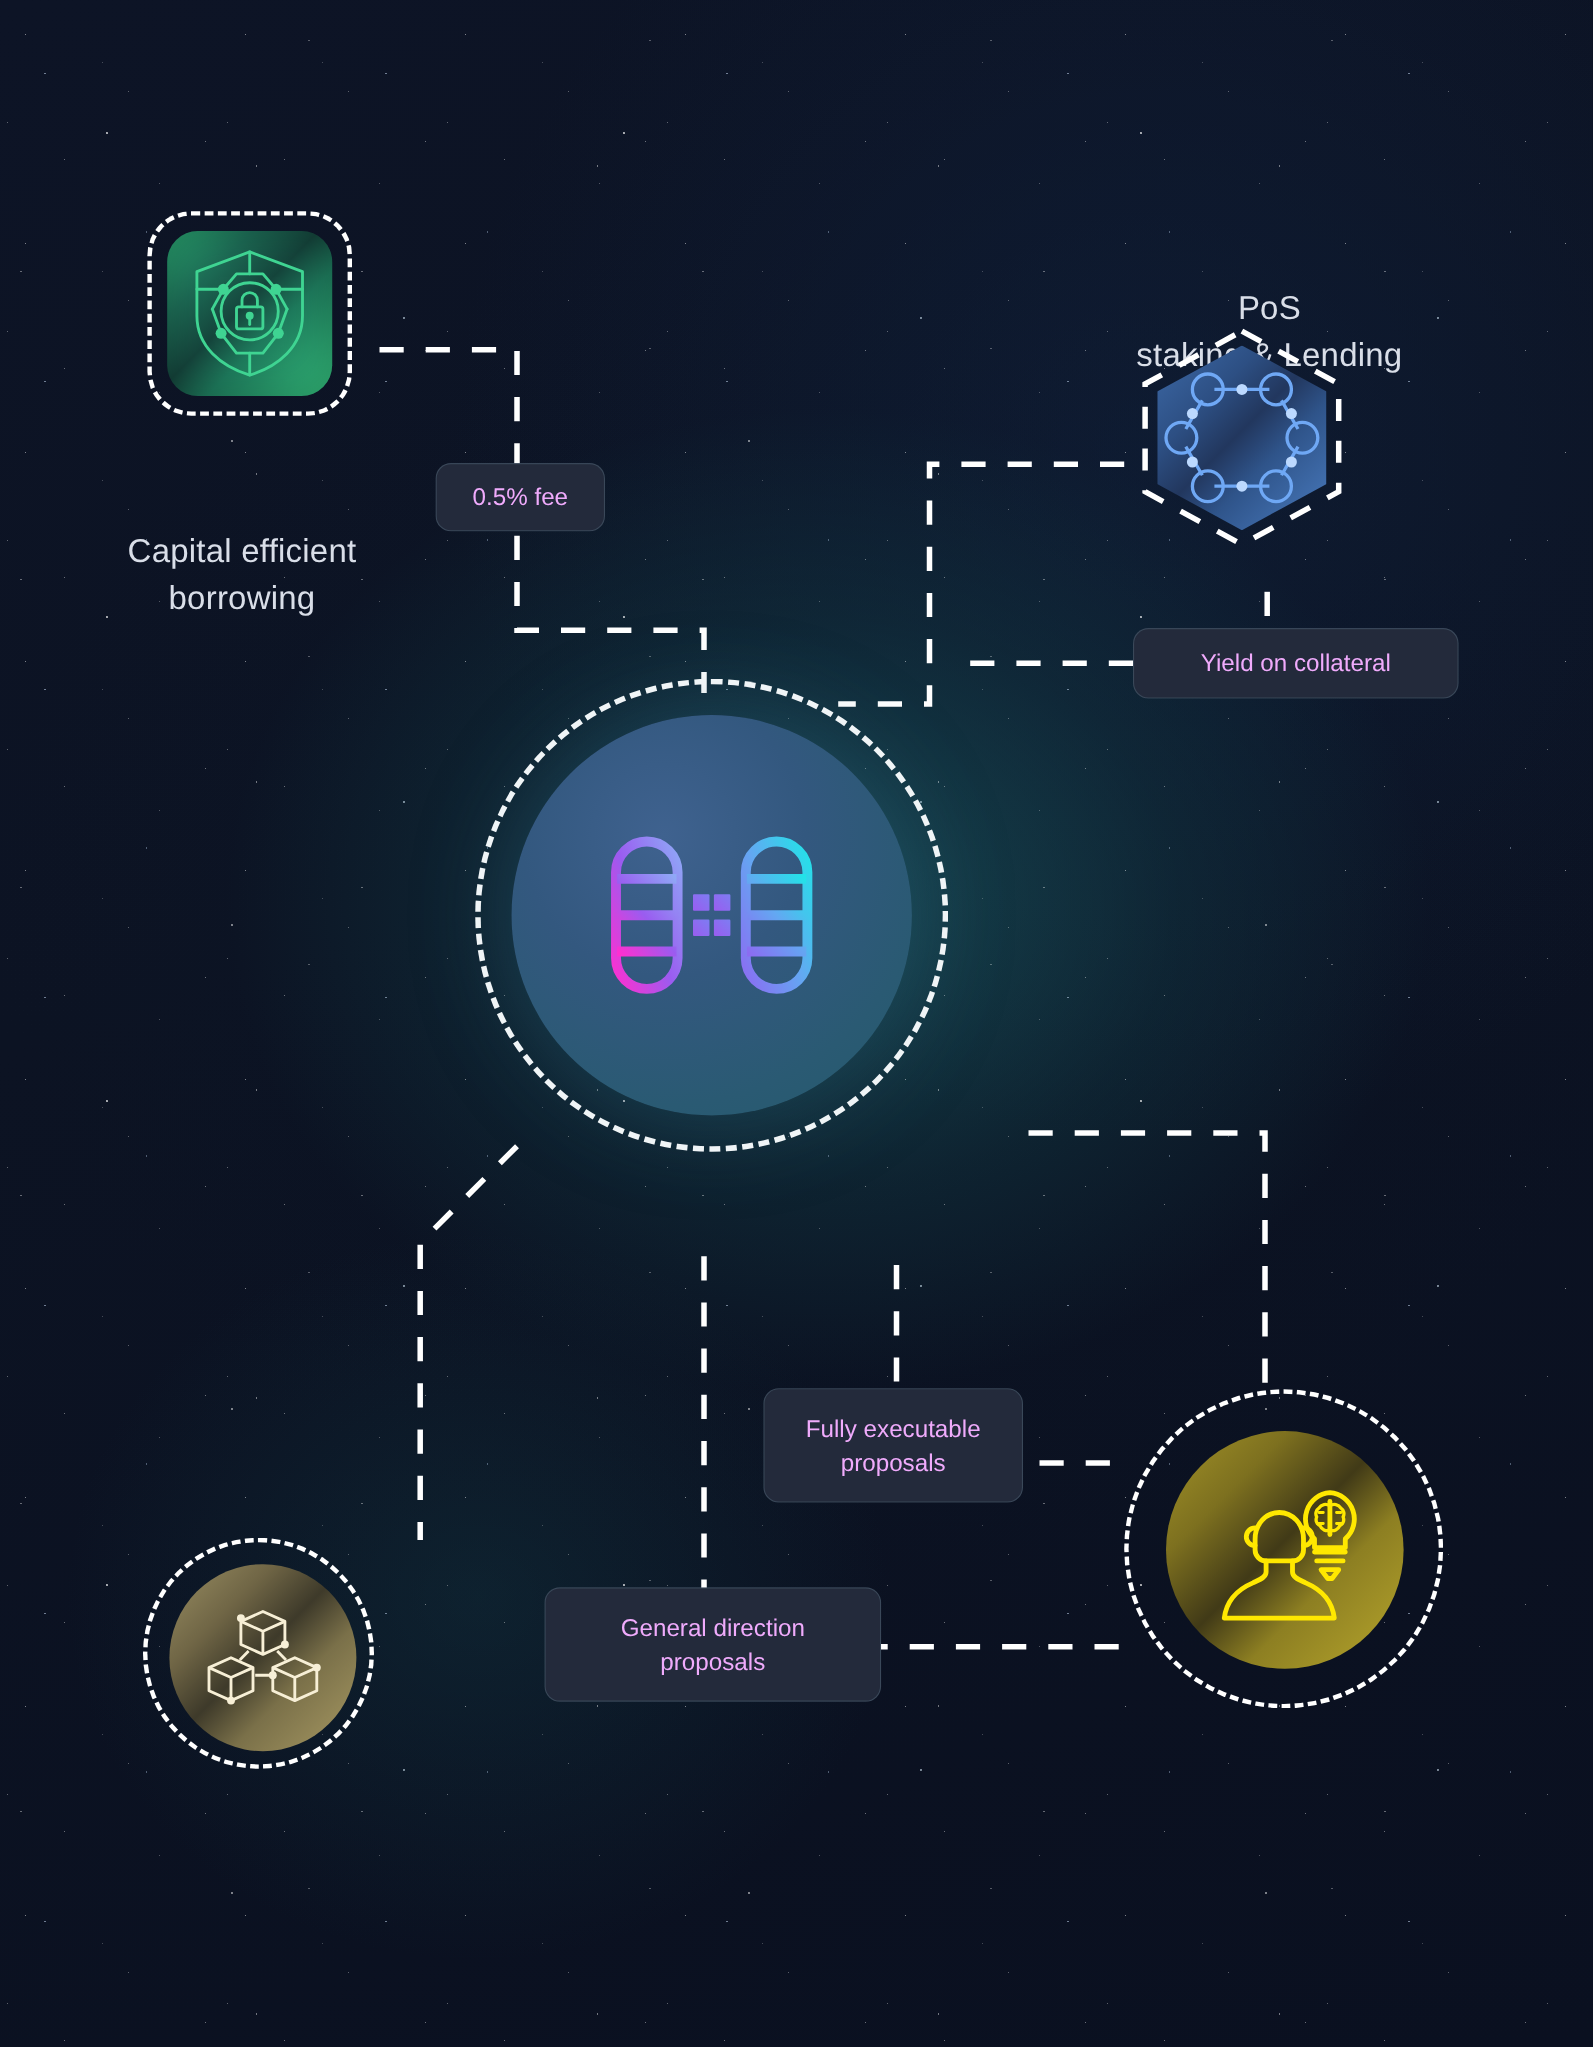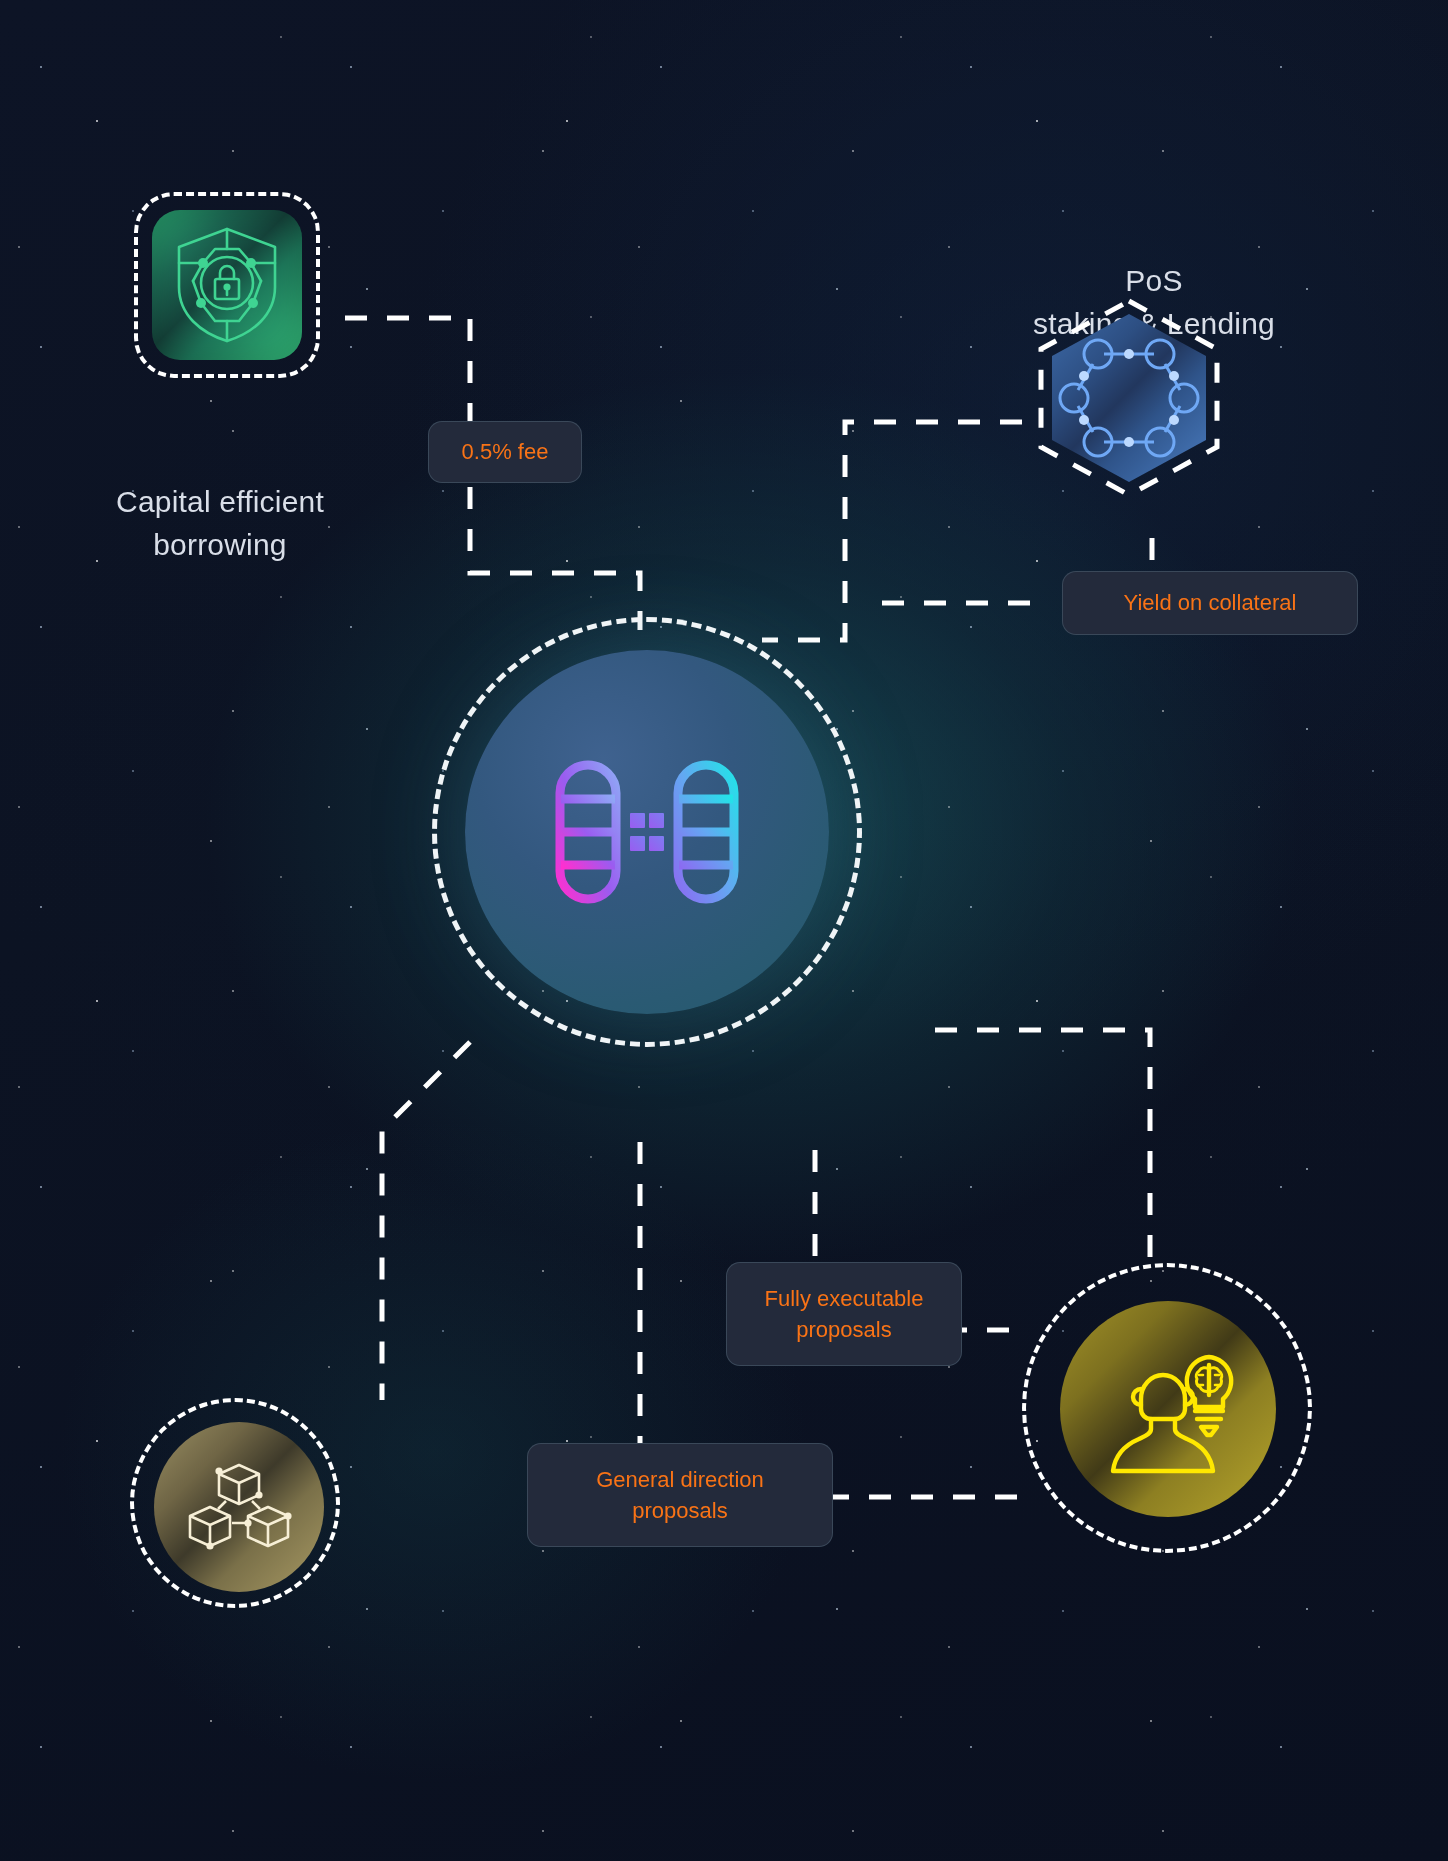--- a/index.html
+++ b/index.html
@@ -130,31 +130,30 @@
     white-space: pre-line;
     margin-top: 44px;
   }
 
   
   .chip {
     position: absolute;
     background: #232a3b;
     border: 1px solid rgba(120,150,170,.28);
     border-radius: 14px;
-    color: #f97316;
+    color: #f0abfc;
     font-size: 22px;
     line-height: 1.42;
     text-align: center;
     display: flex;
     align-items: center;
     justify-content: center;
     padding: 14px 22px;
     box-sizing: border-box;
     white-space: pre-line;
-    margin-left: 32px;
   }
 
   
   .conn { position: absolute; pointer-events: none; }
   .conn svg { display: block; overflow: visible; }
 </style>
 </head>
 <body>
 
 <div id="stage">

